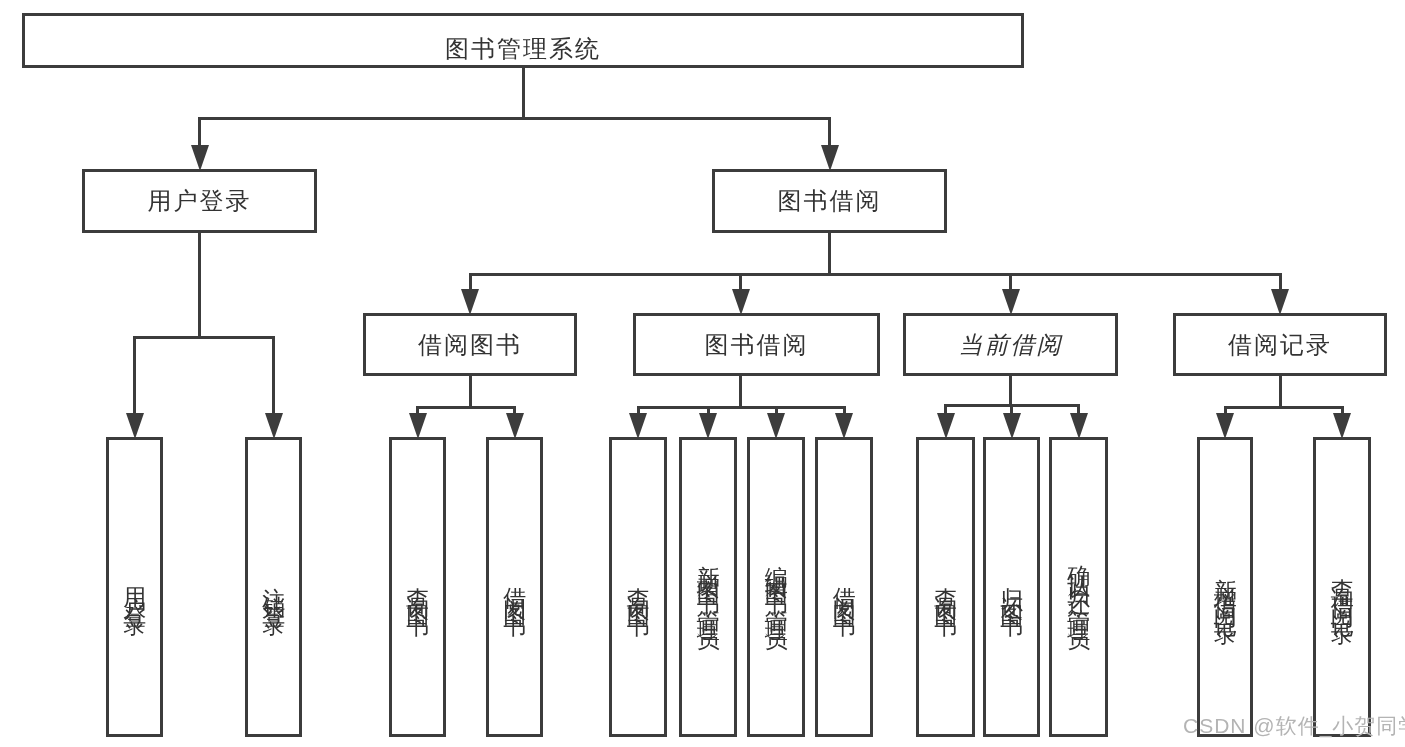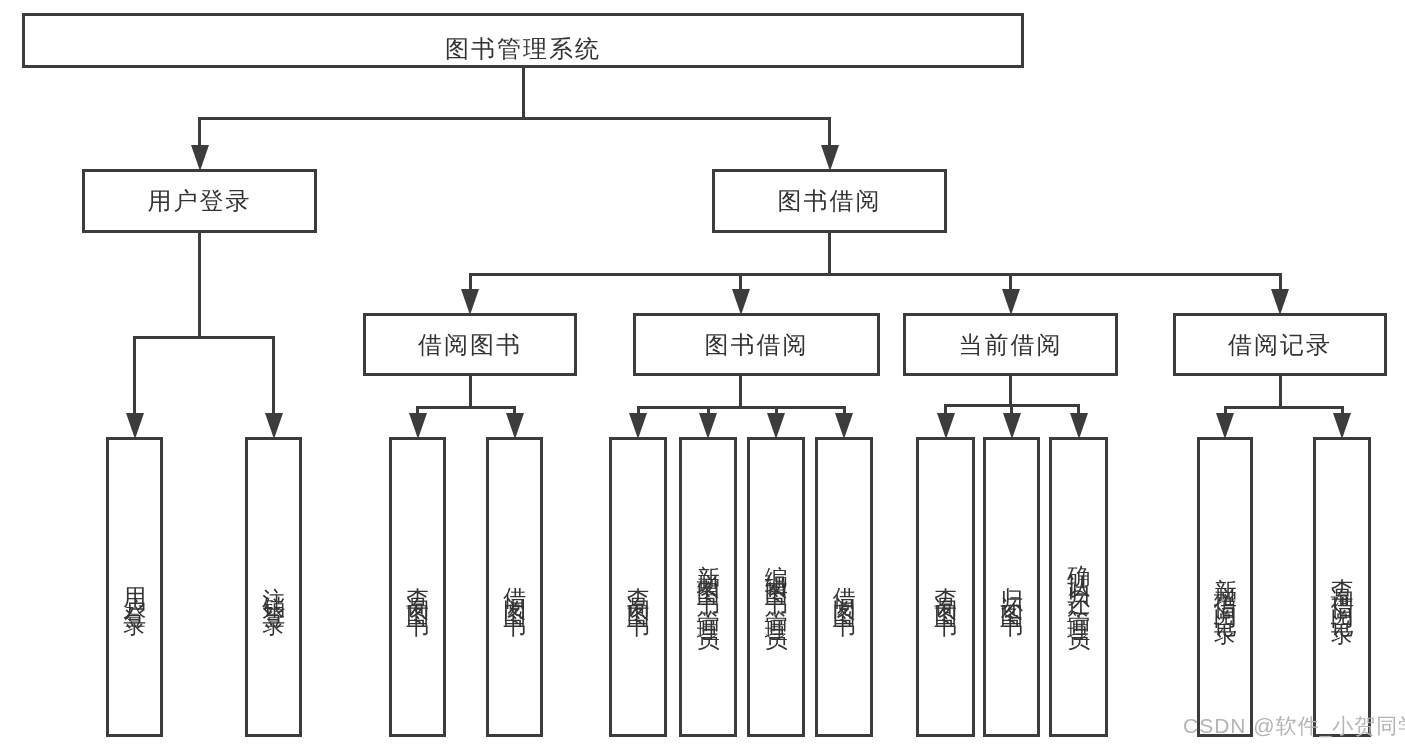--- a/index.html
+++ b/index.html
@@ -73,21 +73,21 @@
     </div>
     <div class="node h" style="left: 712px; top: 169px; width: 235px; height: 64px; border-color: rgb(60, 60, 60);">
       <span class="lbl" style="color: rgb(51, 51, 51);">图书借阅</span>
     </div>
     <div class="node h" style="left: 363px; top: 313px; width: 214px; height: 63px; border-color: rgb(60, 60, 60);">
       <span class="lbl" style="color: rgb(51, 51, 51);">借阅图书</span>
     </div>
     <div class="node h" style="left: 633px; top: 313px; width: 247px; height: 63px; border-color: rgb(60, 60, 60);">
       <span class="lbl" style="color: rgb(51, 51, 51);">图书借阅</span>
     </div>
-    <div class="node h" style="left: 903px; top: 313px; width: 215px; height: 63px; border-color: rgb(60, 60, 60);">
+    <div class="node h" style="left: 903px; top: 313px; width: 215px; height: 63px; border-color: rgb(60, 60, 60); font-style: italic;">
       <span class="lbl" style="color: rgb(51, 51, 51);">当前借阅</span>
     </div>
     <div class="node h" style="left: 1173px; top: 313px; width: 214px; height: 63px; border-color: rgb(60, 60, 60);">
       <span class="lbl" style="color: rgb(51, 51, 51);">借阅记录</span>
     </div>
     <div class="node v" style="left: 106px; top: 437px; width: 57px; height: 300px; border-color: rgb(60, 60, 60);">
       <span class="lbl" style="color: rgb(51, 51, 51);">用户登录</span>
     </div>
     <div class="node v" style="left: 245px; top: 437px; width: 57px; height: 300px; border-color: rgb(60, 60, 60);">
       <span class="lbl" style="color: rgb(51, 51, 51);">注销登录</span>

